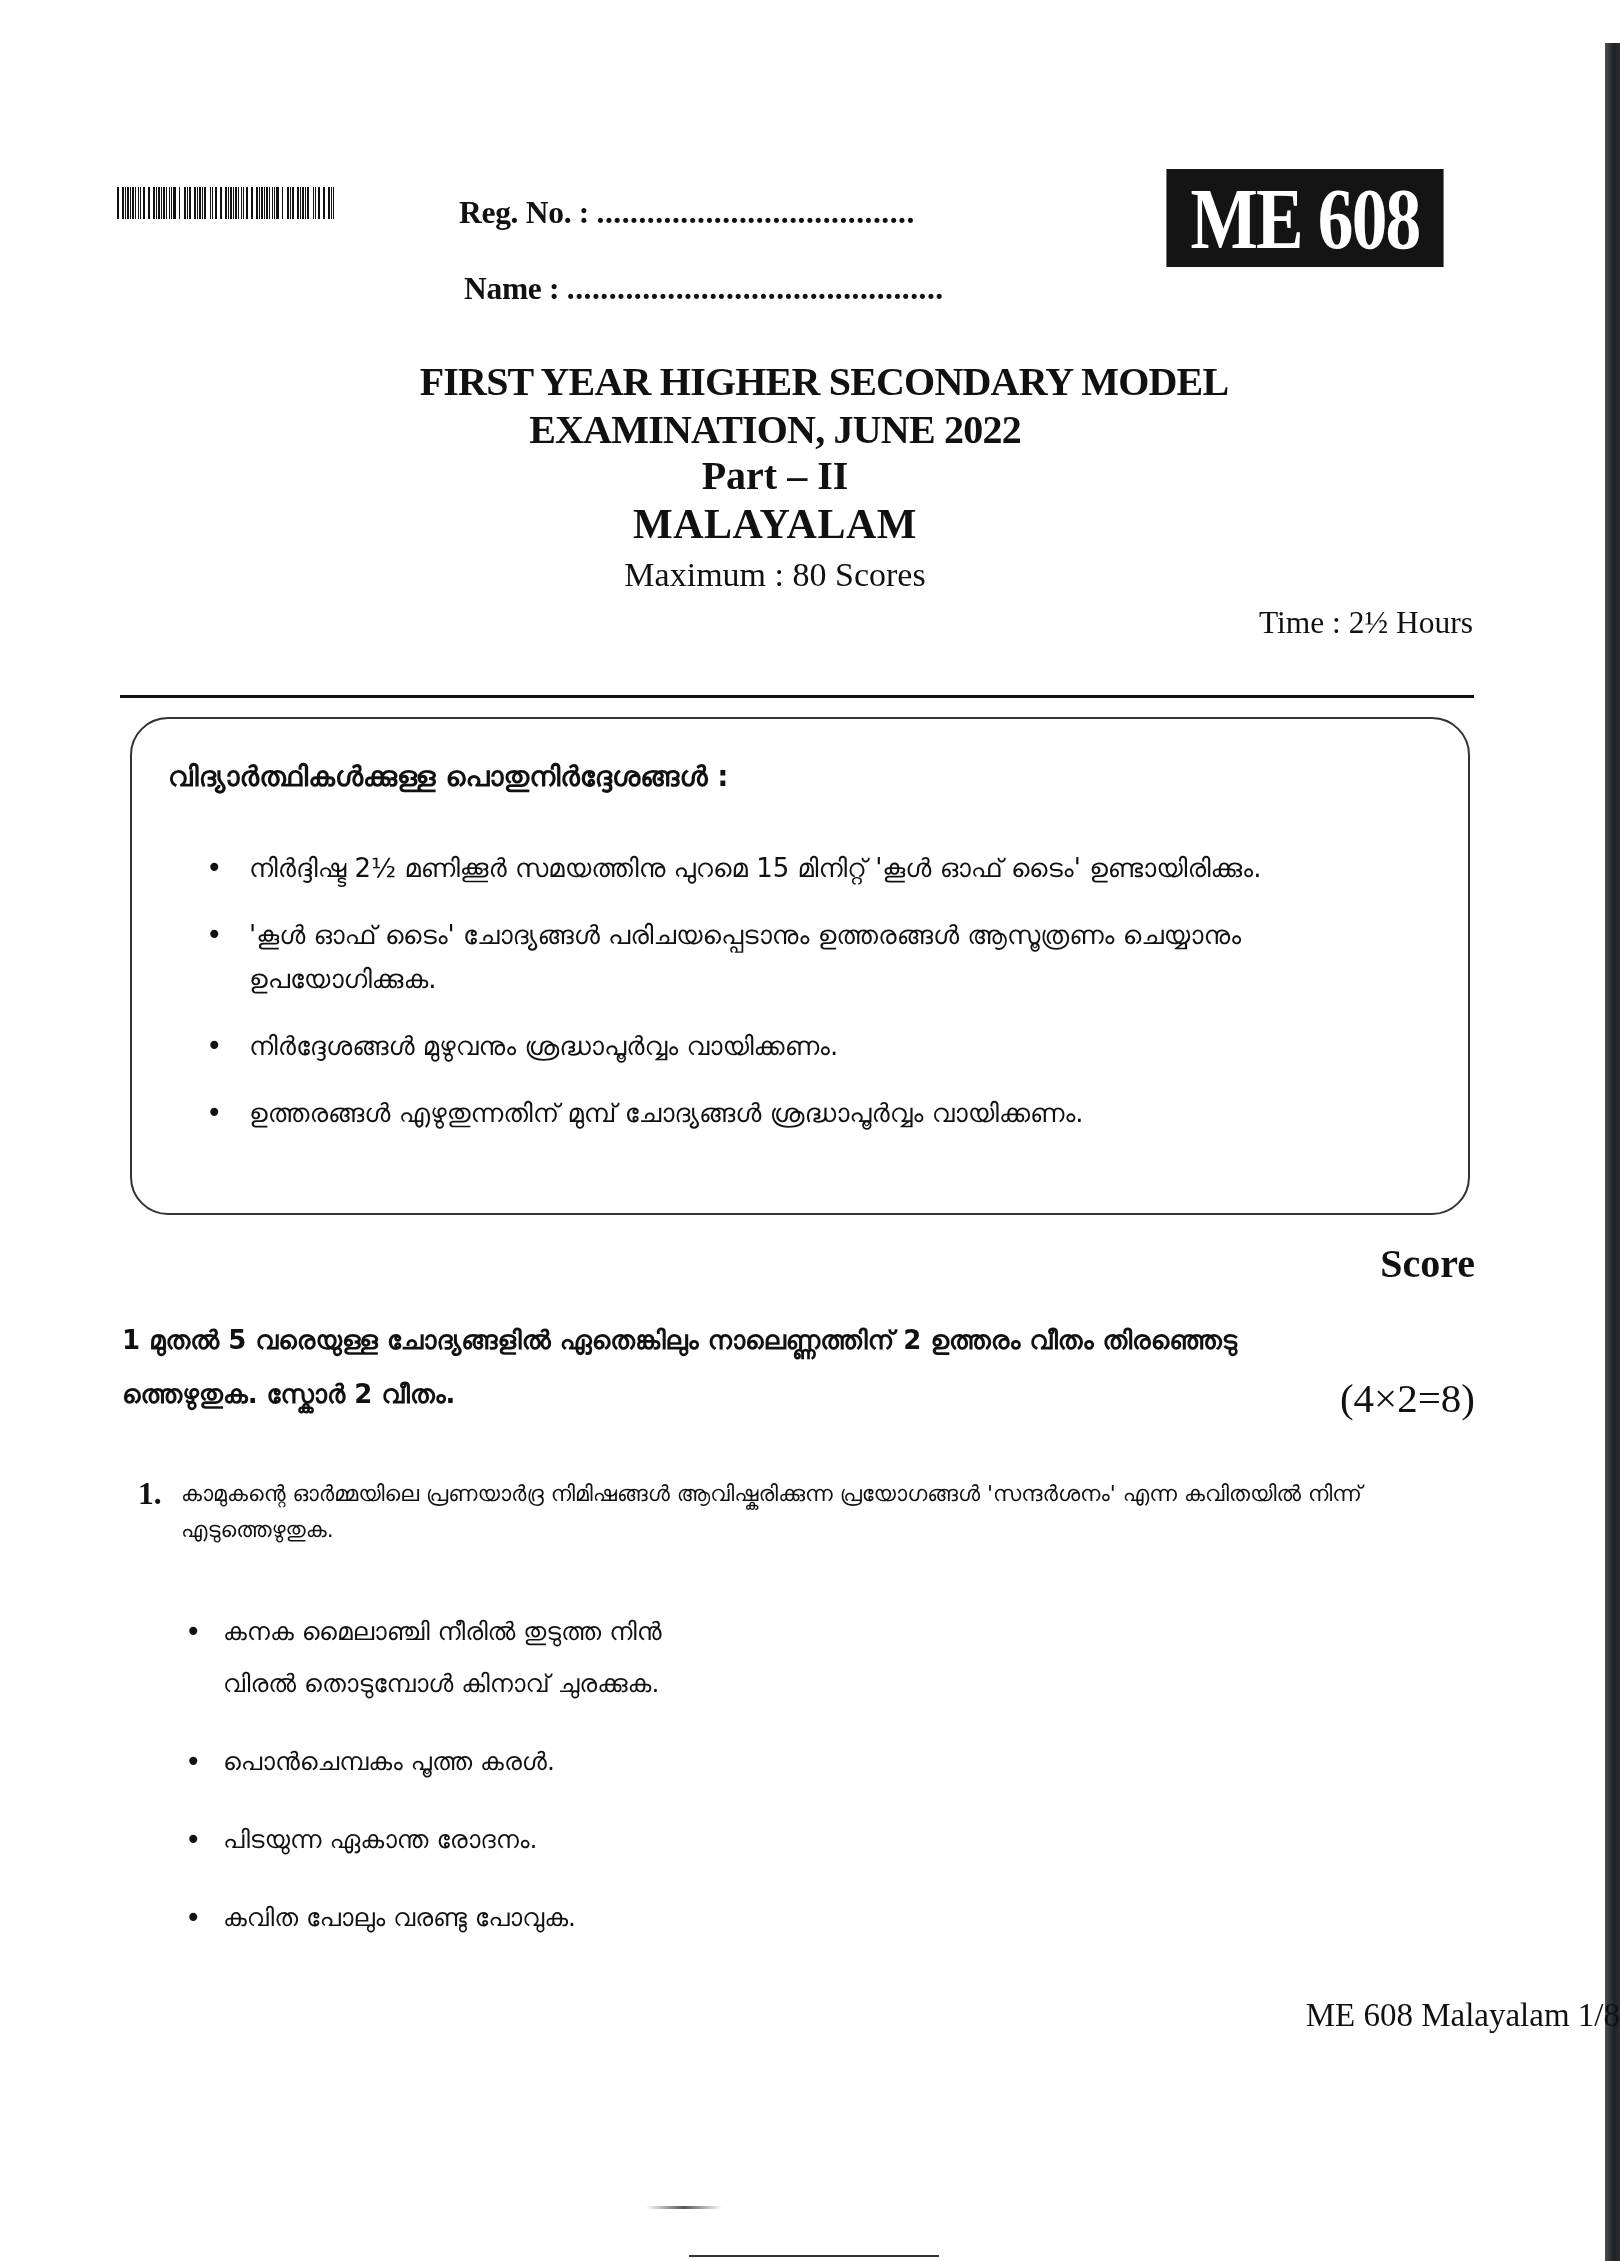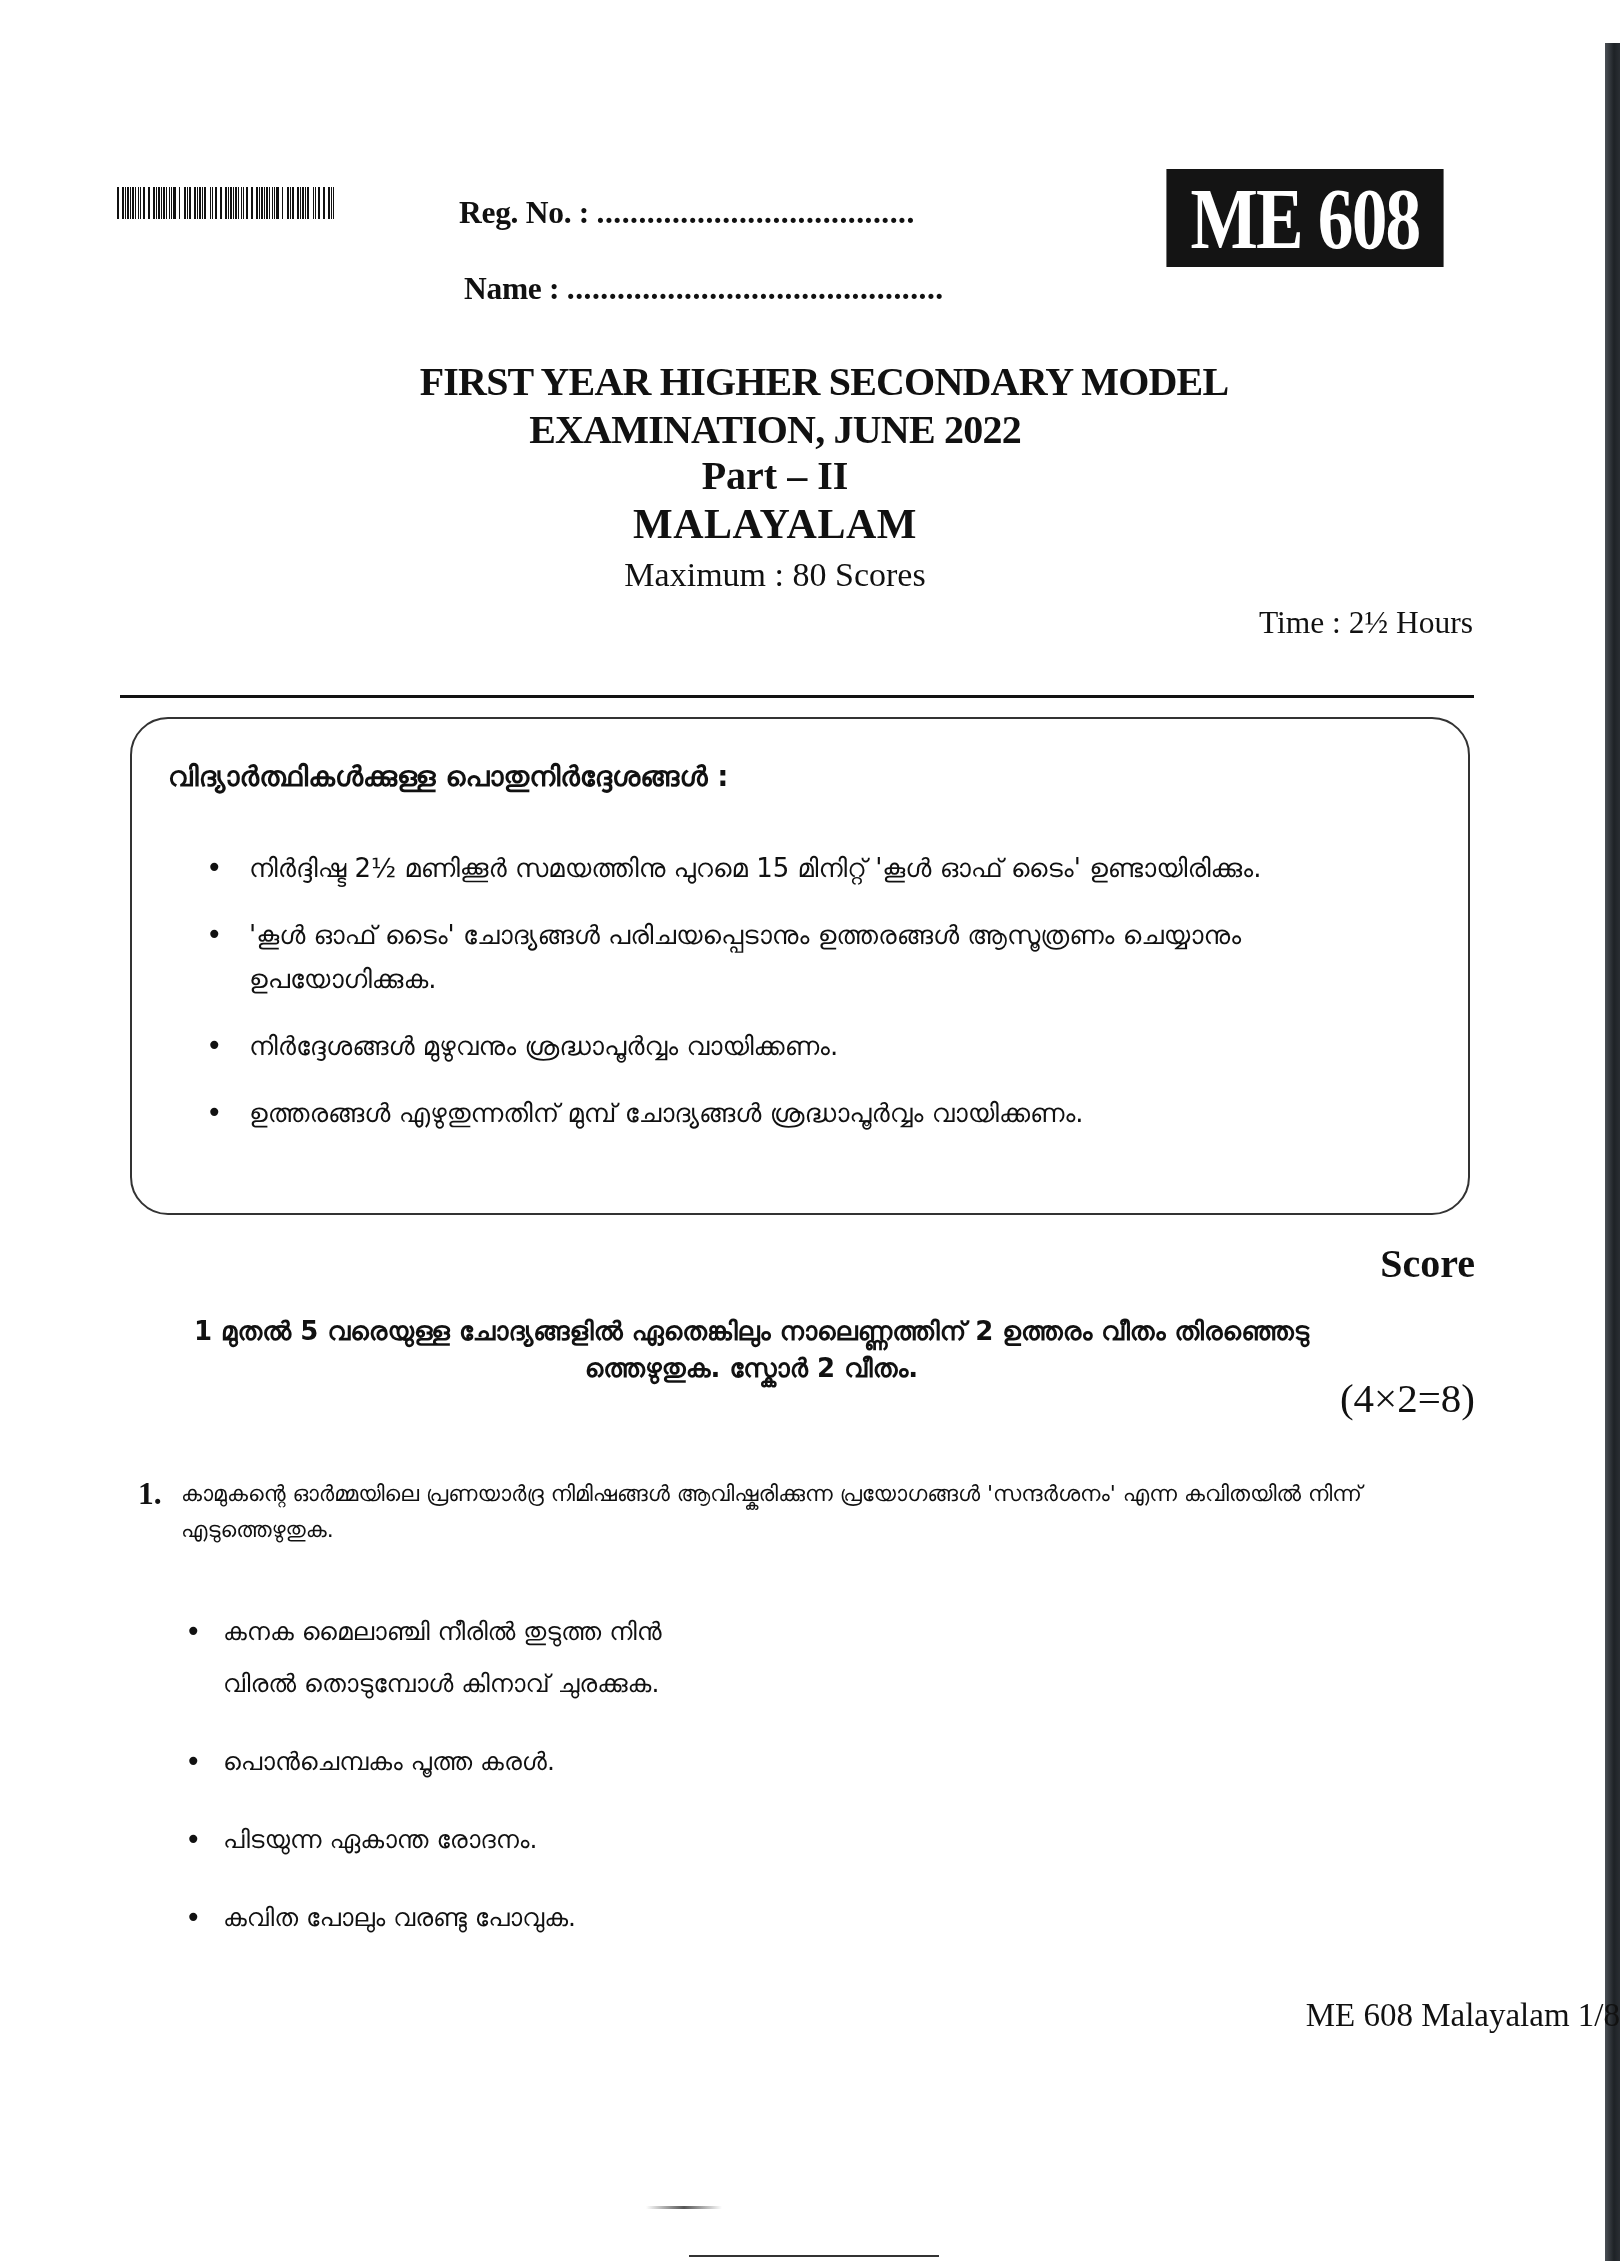--- a/index.html
+++ b/index.html
@@ -52,21 +52,21 @@
     .instr-list li {
       position:relative; padding-left:43px; font-family:"DejaVu Sans", sans-serif; font-size:26px;
       line-height:44px; margin-bottom:23px;
     }
     .instr-list li::before, .opts li::before {
       content:"•"; position:absolute; left:0; top:0; font-size:28px;
     }
     .score-label { position:absolute; right:145px; top:1240px; font-size:40px; font-weight:bold; }
     .section-instr {
       position:absolute; left:122px; top:1313px; width:1259px; font-family:"DejaVu Sans", sans-serif;
-      font-weight:bold; font-size:26px; line-height:37px;text-align:center;
+      font-weight:bold; font-size:26px; line-height:54px;
     }
     .marks { position:absolute; right:145px; top:1374px; font-size:41px; }
     .q1 { position:absolute; left:138px; top:1476px; width:1330px; }
     .q-num { position:absolute; left:0; top:0; font-weight:bold; font-size:31.5px; }
     .q-text { margin-left:43px; font-family:"DejaVu Sans", sans-serif; font-size:22px; line-height:36px; }
     .opts { position:absolute; left:185px; top:1606px; margin:0; padding:0; list-style:none; width:868px; }
     .opts li {
       position:relative; padding-left:38px; font-family:"DejaVu Sans", sans-serif; font-size:25px;
       line-height:52px; margin-bottom:26px;
     }

